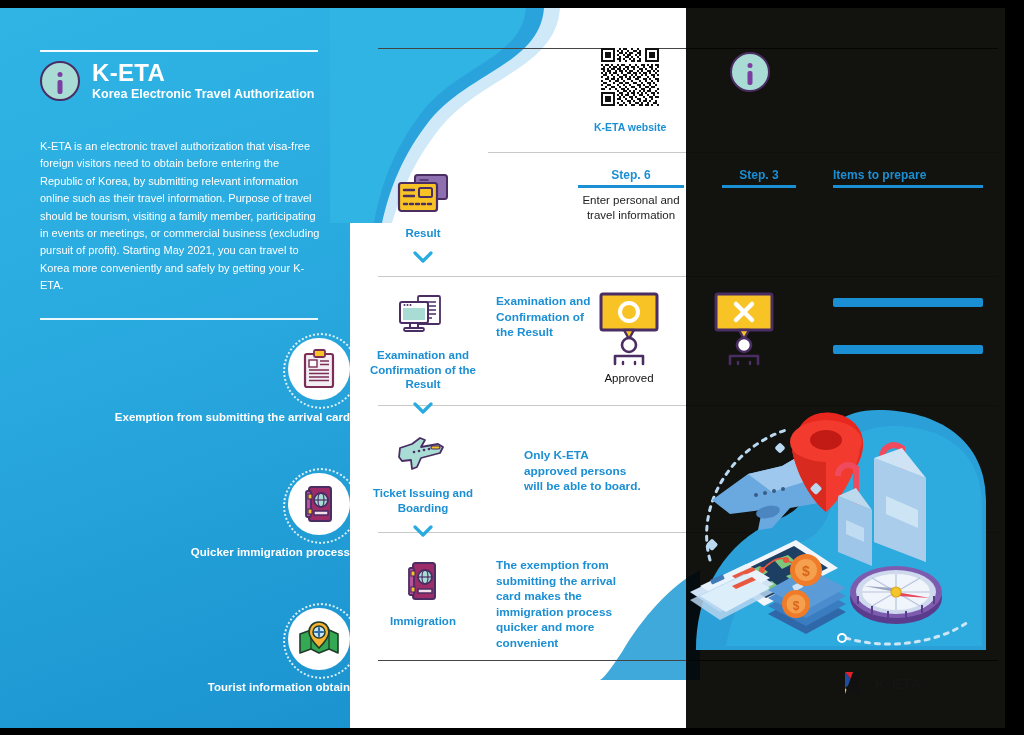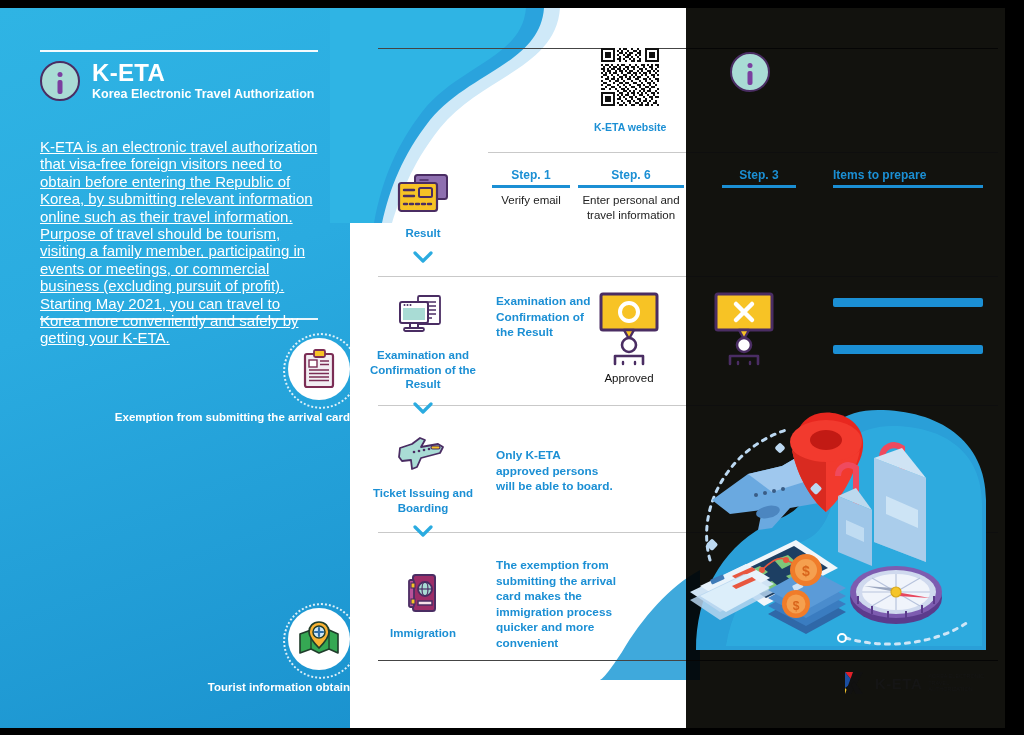--- a/index.html
+++ b/index.html
@@ -73,21 +73,21 @@
   #brand-title {
     color: #ffffff; font-size: 24px; font-weight: bold; letter-spacing: .3px;
     line-height: 1.05;
   }
   #brand-sub {
     color: #ffffff; font-size: 12.5px; font-weight: bold; margin-top: 2px;
   }
   #intro-paragraph {
     position: absolute; left: 40px; top: 130px;
     width: 280px;
-    color: #ffffff; font-size: 15px; line-height: 17.4px; text-decoration: underline;
+    color: #ffffff; font-size: 11px; line-height: 17.4px;
   }
   #left-rule {
     position: absolute; left: 40px; top: 310px;
     width: 278px; height: 1.5px; background: rgba(255,255,255,.9);
   }
   .benefit {
     position: absolute; left: 0; width: 350px;
     display: flex; flex-direction: column; align-items: flex-end;
   }
   #benefit-0 { top: 330px; }
@@ -159,29 +159,29 @@
     display: flex; flex-direction: column; align-items: center; }
   .flow-icon { height: 48px; display: flex; align-items: center; justify-content: center; }
   .flow-label {
     margin-top: 8px; font-size: 11.5px; color: #1b8fd4; font-weight: bold;
     text-align: center; line-height: 14.5px;
   }
   .flow-chevron { margin-top: 8px; }
   #flow-0 { top: 170px; }
   #flow-1 { top: 292px; }
   #flow-2 { top: 430px; }
-  #flow-3 { top: 570px; }
+  #flow-3 { top: 558px; }
 
   
   .flow-desc {
     position: absolute; z-index: 12; font-size: 11.8px; color: #1b8fd4;
     font-weight: bold; line-height: 15.5px;
   }
   #desc-1 { left: 496px; top: 294px; width: 100px; }
-  #desc-2 { left: 496px; top: 448px; width: 120px; }
+  #desc-2 { left: 524px; top: 448px; width: 120px; }
   #desc-3 { left: 496px; top: 558px; width: 148px; }
 
   
   #approved-block {
     position: absolute; left: 597px; top: 292px; z-index: 12;
     display: flex; flex-direction: column; align-items: center;
   }
   #approved-label { font-size: 11.5px; color: #111; margin-top: 4px; }
 
   
@@ -234,20 +234,37 @@
             <line x1="7" y1="21" x2="27" y2="21"></line>
               <line x1="7" y1="24.5" x2="27" y2="24.5"></line>
             <line x1="7" y1="28" x2="27" y2="28"></line>
               <line x1="7" y1="31.5" x2="27" y2="31.5"></line>
           </g>
         </svg>
       </div>
       <div class="benefit-label">Exemption from submitting the arrival card</div>
     </div>
 
+    <div class="benefit" id="benefit-1">
+      <div class="benefit-circle">
+        <svg width="32" height="40" viewBox="0 0 32 40">
+          <rect x="6" y="3" width="22" height="34" rx="2.5" fill="#9c2d68" stroke="#4a2d63" stroke-width="2"></rect>
+          <rect x="3" y="7" width="5" height="26" rx="1.5" fill="#b9529a" stroke="#4a2d63" stroke-width="1.8"></rect>
+          <rect x="5" y="10" width="4" height="5" fill="#f7c325" stroke="#4a2d63" stroke-width="1.2"></rect>
+          <rect x="5" y="25" width="4" height="5" fill="#f7c325" stroke="#4a2d63" stroke-width="1.2"></rect>
+          <circle cx="18" cy="16" r="7" fill="#a9dcd5" stroke="#4a2d63" stroke-width="1.8"></circle>
+          <g stroke="#4a2d63" stroke-width="1.2" fill="none">
+            <ellipse cx="18" cy="16" rx="3" ry="7"></ellipse>
+              <line x1="11" y1="16" x2="25" y2="16"></line>
+          </g>
+          <rect x="11" y="27" width="14" height="4" fill="#f6dfe8" stroke="#4a2d63" stroke-width="1.5"></rect>
+        </svg>
+      </div>
+      <div class="benefit-label">Quicker immigration process</div>
+    </div>
 
     <div class="benefit" id="benefit-2">
       <div class="benefit-circle">
         <svg width="42" height="38" viewBox="0 0 42 38">
           <path d="M2 14 L13 10 L21 14 L31 10 L40 14 L40 33 L31 29 L21 33 L13 29 L2 33 Z" fill="#35a853" stroke="#1f3d2b" stroke-width="1.6" stroke-linejoin="round"></path>
           <path d="M13 10 L13 29 M31 10 L31 29" stroke="#1f3d2b" stroke-width="1.3" fill="none"></path>
           <path d="M21 2 C15 2 11 6.5 11 12 C11 18 21 28 21 28 C21 28 31 18 31 12 C31 6.5 27 2 21 2 Z" fill="#f9b233" stroke="#1f3d2b" stroke-width="1.7"></path>
           <circle cx="21" cy="12" r="6" fill="#cfe8f7" stroke="#1f3d2b" stroke-width="1.5"></circle>
           <path d="M21 8 L21 16 M17 12 L25 12" stroke="#2f6fa8" stroke-width="2.2" stroke-linecap="round"></path>
         </svg>
@@ -315,25 +332,20 @@
         <path d="M9 24h1v1H9zM11 24h1v1h-1zM14 24h2v1h-2zM17 24h1v1h-1zM21 24h1v1h-1zM24 24h2v1h-2zM27 24h2v1h-2z"></path>
         <path d="M8 25h2v1H8zM12 25h1v1h-1zM15 25h1v1h-1zM18 25h2v1h-2zM22 25h1v1h-1zM25 25h1v1h-1z"></path>
         <path d="M10 26h1v1h-1zM13 26h2v1h-2zM16 26h1v1h-1zM19 26h1v1h-1zM21 26h2v1h-2zM24 26h1v1h-1zM27 26h1v1h-1z"></path>
         <path d="M8 27h1v1H8zM11 27h1v1h-1zM14 27h1v1h-1zM17 27h2v1h-2zM20 27h1v1h-1zM23 27h1v1h-1zM26 27h2v1h-2z"></path>
         <path d="M9 28h2v1H9zM12 28h1v1h-1zM15 28h2v1h-2zM19 28h2v1h-2zM22 28h2v1h-2zM25 28h1v1h-1zM28 28h1v1h-1z"></path>
       </g>
     </svg>
     <div id="qr-label">K-ETA website</div>
   </div>
 
-  <div class="step-head" id="step-1">
-    <div class="step-title">Step. 1</div>
-    <div class="step-underline"></div>
-    <div class="step-desc">Verify email</div>
-  </div>
 
   <div class="step-head" id="step-2">
     <div class="step-title">Step. 6</div>
     <div class="step-underline"></div>
     <div class="step-desc">Enter personal and travel information</div>
   </div>
 
   <div class="step-head" id="step-3">
     <div class="step-title">Step. 3</div>
     <div class="step-underline"></div>

